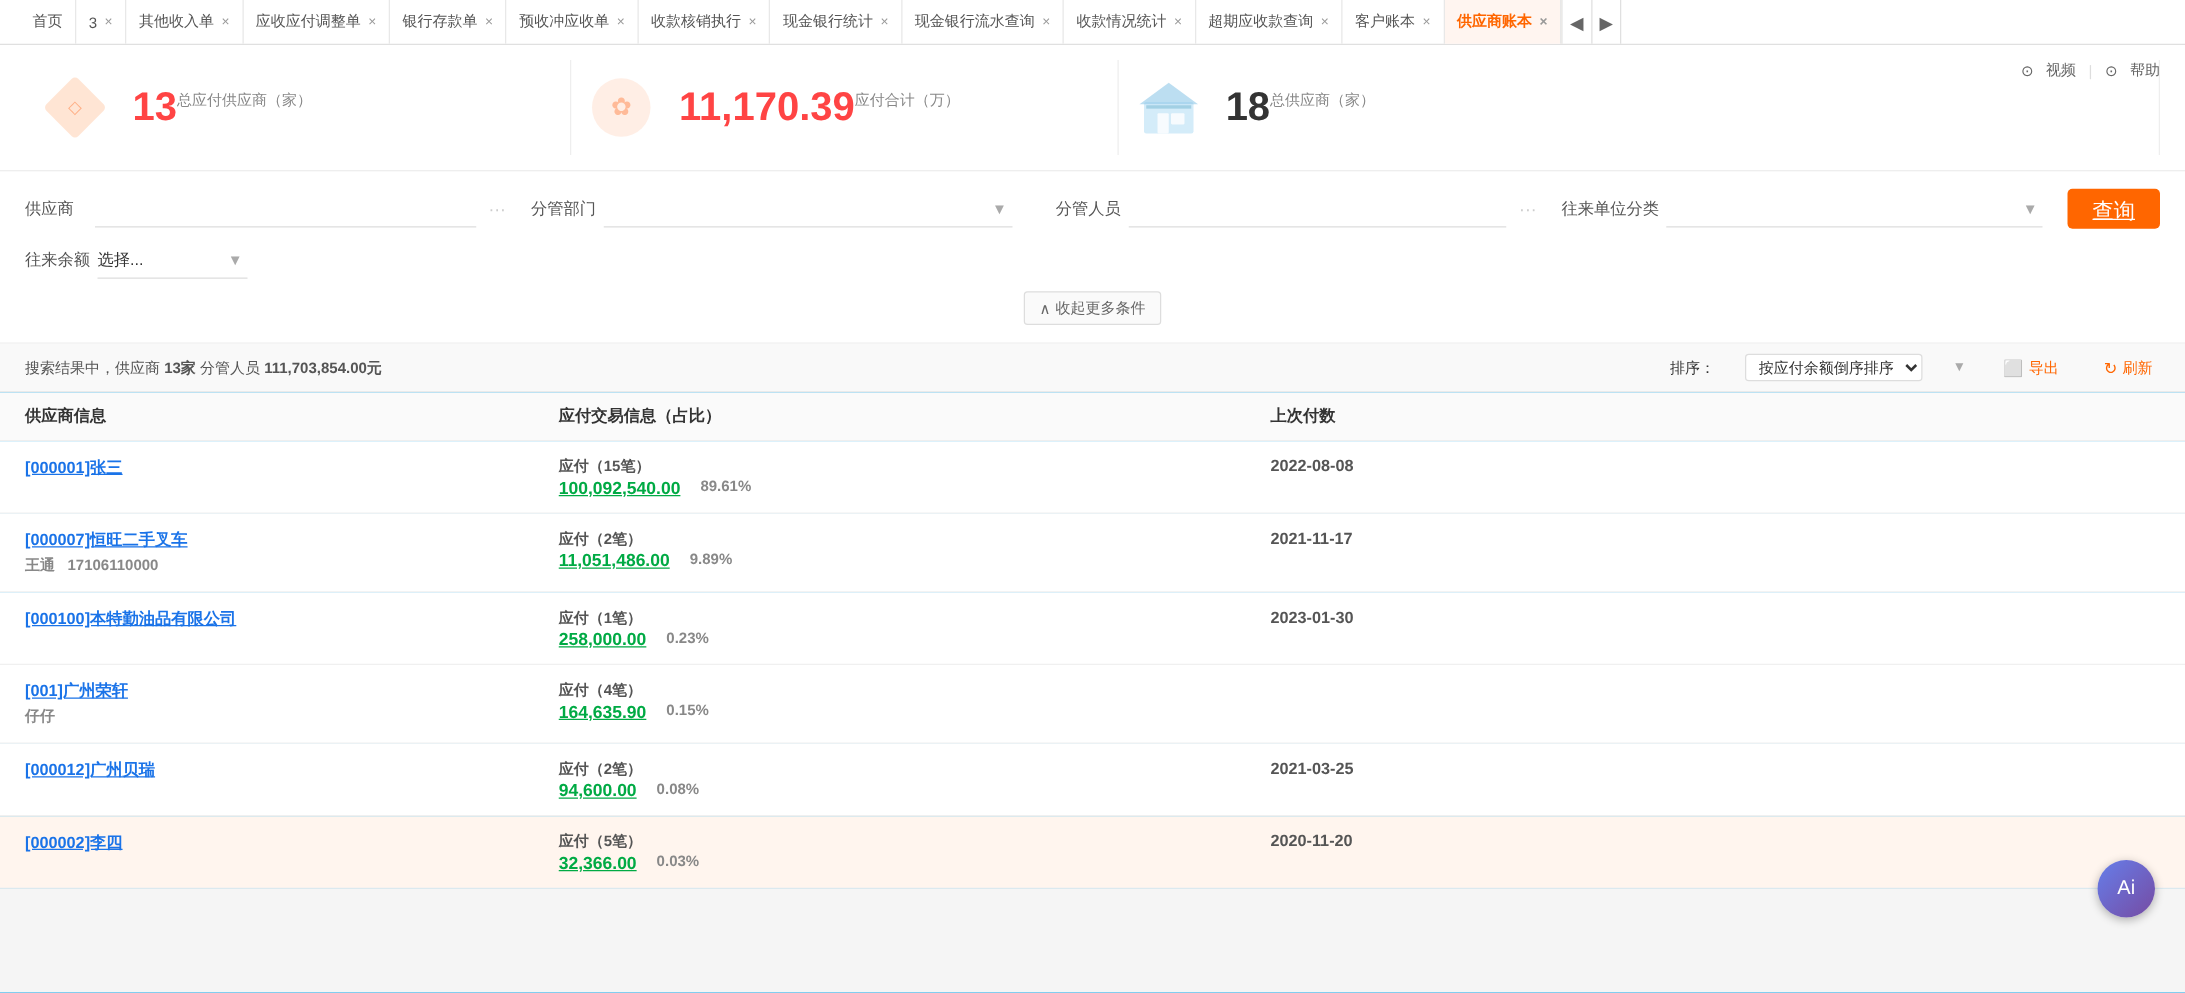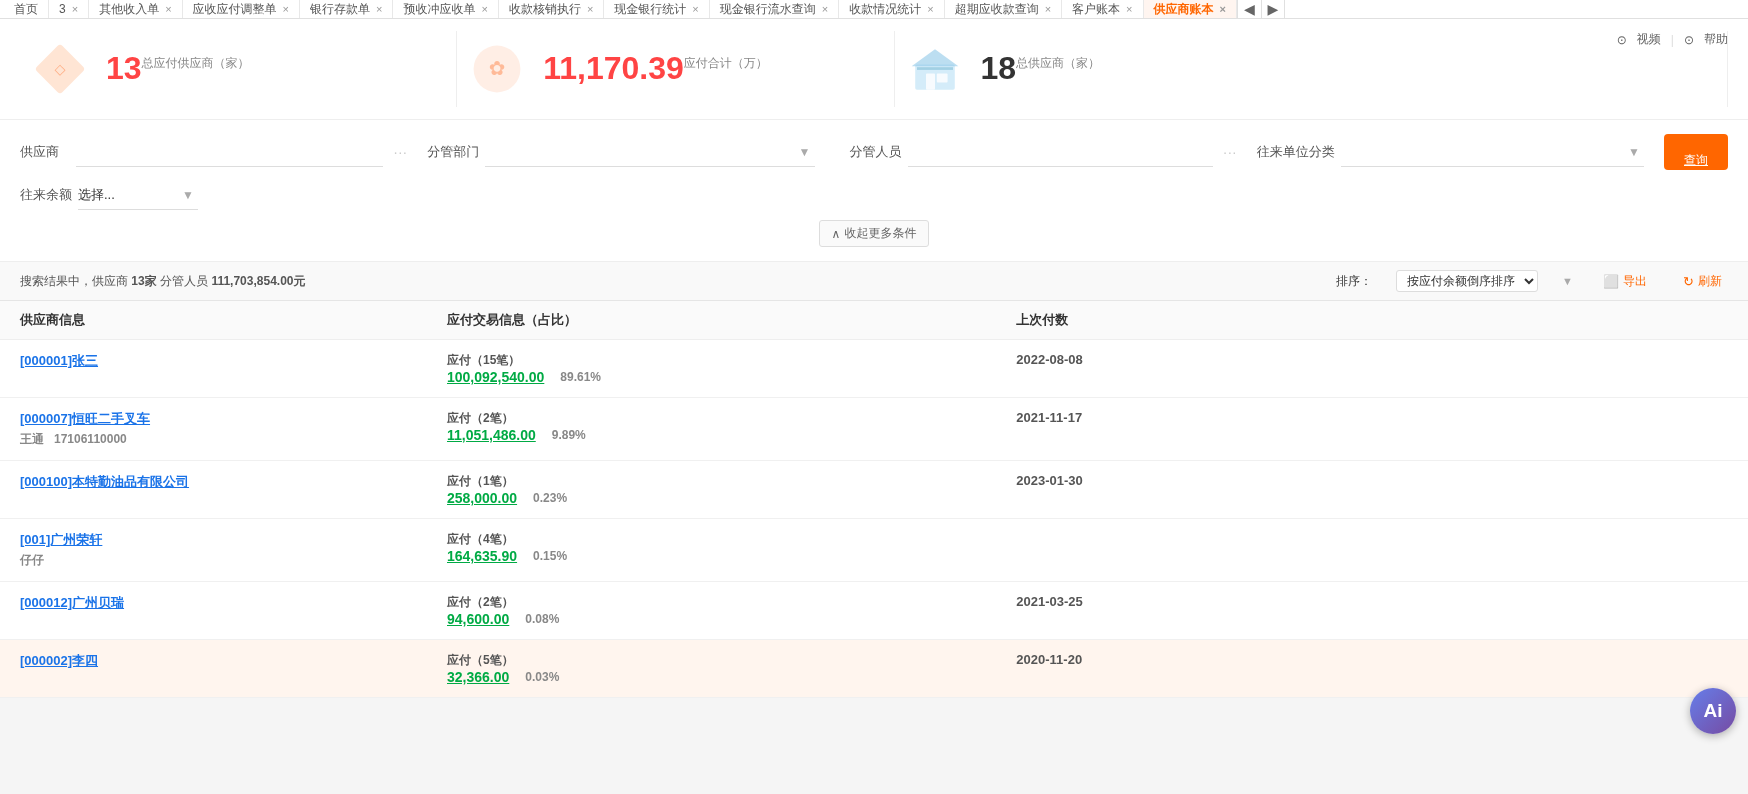--- a/index.html
+++ b/index.html
@@ -4,22 +4,22 @@
   <style>
     * { margin: 0; padding: 0; box-sizing: border-box; }
     body { font-family: 'Microsoft YaHei', Arial, sans-serif; font-size: 13px; background: #f5f5f5; color: #333; width: 1748px; overflow-x: hidden; }
 
     
     .top-nav {
       background: #fff;
       border-bottom: 1px solid #e0e0e0;
       display: flex;
       align-items: center;
-      height: 19px;
-      padding: 0 4px;
+      height: 36px;
+      padding: 0 16px;
       overflow: hidden;
     }
     .nav-tab {
       display: inline-flex;
       align-items: center;
       padding: 0 10px;
       height: 36px;
       font-size: 12px;
       color: #555;
       cursor: pointer;
@@ -148,22 +148,22 @@
       appearance: none;
       padding-right: 20px;
     }
     .filter-ellipsis { color: #ccc; font-size: 14px; margin-left: 4px; cursor: pointer; }
     .filter-chevron { color: #aaa; font-size: 12px; position: absolute; right: 4px; pointer-events: none; }
     .search-btn {
       background: #ff6600;
       color: #fff;
       border: none;
       border-radius: 4px;
-      padding: 18px 20px;
-      font-size: 12px;
+      padding: 6px 20px;
+      font-size: 17px;
       cursor: pointer;
       height: 32px;
       white-space: nowrap;
       text-decoration: underline;
     }
     .collapse-btn {
       display: flex;
       align-items: center;
       justify-content: center;
       gap: 4px;
@@ -246,21 +246,21 @@
       text-decoration: underline;
       cursor: pointer;
       font-size: 13px;
     }
     .supplier-contact { font-size: 12px; color: #888; margin-top: 3px; }
 
     .transaction-info { display: flex; flex-direction: column; gap: 0; }
     .transaction-label { font-size: 12px; color: #555; }
     .transaction-amount { font-size: 14px; color: #00aa44; font-weight: bold; text-decoration: underline; cursor: pointer; }
     .transaction-percent { font-size: 12px; color: #888; margin-left: 16px; }
-    .transaction-row { display: flex; align-items: center; gap: 0; }
+    .transaction-row { display: flex; align-items: flex-start; gap: 0; }
 
     .last-pay { font-size: 13px; color: #555; }
   </style>
 </head>
 <body>
 
 <div class="top-nav">
   <div class="nav-tab">
     <span>首页</span>
   </div>
@@ -572,15 +572,15 @@
         </div>
       </div>
     </div>
     <div class="col-last-pay">
       <span class="last-pay">2020-11-20</span>
     </div>
     <div class="col-extra"></div>
   </div>
 </div>
 
-<div style="position:fixed; right:12px; bottom:60px; background: linear-gradient(135deg,#667eea,#764ba2); color:#fff; border-radius:50%; width:46px; height:46px; display:flex; align-items:center; justify-content:center; font-size:19px; font-weight:bold; cursor:pointer; box-shadow:0 2px 8px rgba(0,0,0,0.3);">
+<div style="position:fixed; right:24px; bottom:60px; background: linear-gradient(135deg,#667eea,#764ba2); color:#fff; border-radius:50%; width:46px; height:46px; display:flex; align-items:center; justify-content:center; font-size:16px; font-weight:normal; cursor:pointer; box-shadow:0 2px 8px rgba(0,0,0,0.3);">
   <span>Ai</span>
 </div>
 
 </body></html>

